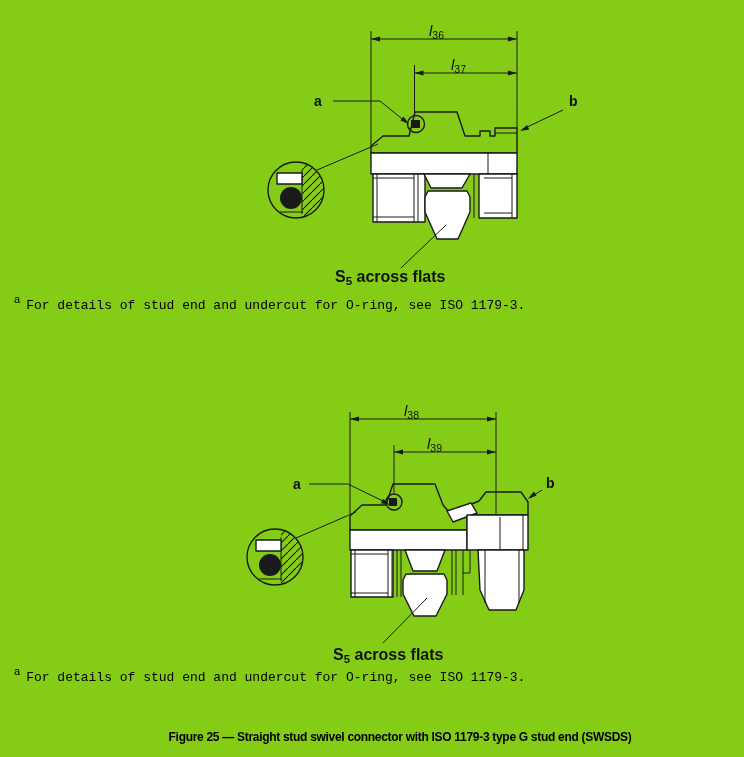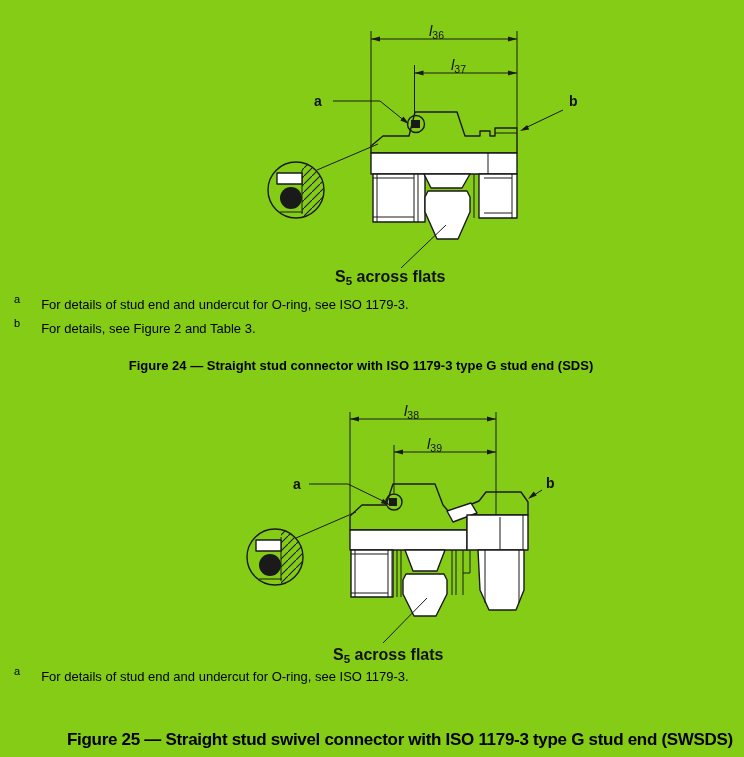--- a/index.html
+++ b/index.html
@@ -11,24 +11,24 @@
   .thin{stroke:#1a1a1a;fill:none;stroke-width:1;stroke-linecap:butt;}
   .arrow{fill:#1a1a1a;stroke:none;}
   .whitefill{fill:#fff;}
   .dim-l{font-size:15px;font-style:italic;}
   .dim-sub{font-size:10.5px;}
   .callout{font-size:14px;font-weight:bold;}
   .s5{font-size:16px;font-weight:bold;}
   .s5-sub{font-size:11.5px;font-weight:bold;}
   .footnote{position:absolute;left:14px;font-size:13px;white-space:nowrap;}
   .fn-marker{font-size:11px;vertical-align:6px;}
-  .fn-text{margin-left:21px;}
+  .fn-text{margin-left:6px;font-family:Liberation Mono, monospace;}
   .caption{position:absolute;font-weight:bold;text-align:center;white-space:nowrap;}
   .caption-24{top:358px;left:0;width:722px;font-size:13px;}
-  .caption-25{top:730px;left:56px;width:688px;font-size:17px;letter-spacing:-0.3px;}
+  .caption-25{top:730px;left:56px;width:688px;font-size:12px;letter-spacing:-0.3px;}
 </style>
 </head>
 <body>
 
 <div class="page">
 
   <svg style="top:0" width="744" height="295" viewBox="0 0 744 295">
     <defs>
       <pattern id="hatch24" patternUnits="userSpaceOnUse" width="8" height="8">
         <path d="M0,8 L8,0" stroke="#1a1a1a" stroke-width="1.1"></path>
@@ -117,25 +117,21 @@
 
     <g>
       <line class="thin" x1="401" y1="268" x2="446" y2="225"></line>
       <text x="335" y="282"><tspan class="s5">S</tspan><tspan class="s5-sub" dy="3">5</tspan><tspan class="s5" dy="-3"> across flats</tspan></text>
     </g>
   </svg>
 
   <div class="footnote" style="top:293px">
     <span class="fn-marker">a</span><span class="fn-text">For details of stud end and undercut for O-ring, see ISO 1179-3.</span>
   </div>
-  <div class="footnote" style="top:317px">
-    <span class="fn-marker">b</span><span class="fn-text">For details, see Figure 2 and Table 3.</span>
-  </div>
-
-  <div class="caption caption-24">Figure 24 — Straight stud connector with ISO 1179-3 type G stud end (SDS)</div>
+
 
   <svg style="top:385px" width="744" height="285" viewBox="0 385 744 285">
     <defs>
       <pattern id="hatch25" patternUnits="userSpaceOnUse" width="8" height="8">
         <path d="M0,8 L8,0" stroke="#1a1a1a" stroke-width="1.1"></path>
       </pattern>
       <clipPath id="dc25">
           <circle cx="275" cy="557" r="28"></circle>
         </clipPath>
     </defs>

